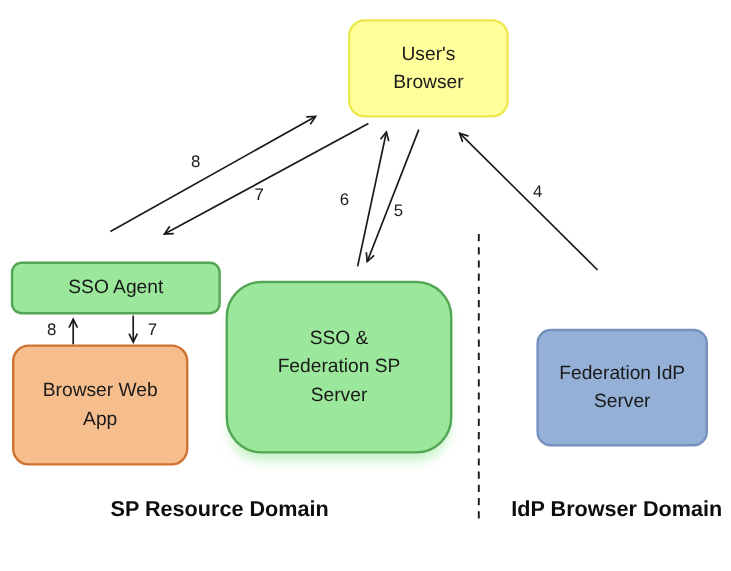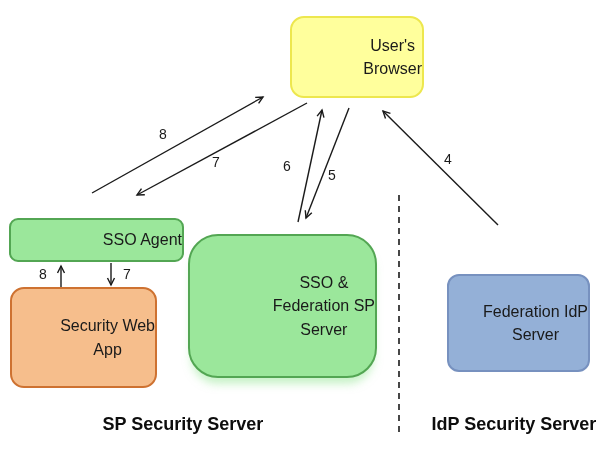--- a/index.html
+++ b/index.html
@@ -5,21 +5,21 @@
   html,body{margin:0;padding:0;}
   body{
     width:609px;height:476px;background:#ffffff;
     font-family:"Liberation Sans", sans-serif;
     position:relative;overflow:hidden;color:#111;
   }
   .canvas{position:absolute;left:0;top:0;width:609px;height:476px;}
   svg.connectors{position:absolute;left:0;top:0;pointer-events:none;}
   .node{
     position:absolute;box-sizing:border-box;border:2px solid;
-    display:flex;align-items:center;justify-content:flex-end;
+    display:flex;align-items:center;justify-content:center;
     text-align:center;white-space:pre-line;
     font-size:16px;line-height:1.45;color:#1a1a1a;
   }
   .node-browser{left:290px;top:16px;width:134px;height:82px;border-radius:14px;}
   .node-sso-agent{left:9px;top:218px;width:175px;height:44px;border-radius:9px;}
   .node-resource{left:10px;top:287px;width:147px;height:101px;border-radius:14px;}
   .node-sp-server{left:188px;top:234px;width:189px;height:144px;border-radius:30px;
     box-shadow:0 9px 9px -3px rgba(155,231,155,0.55);}
   .node-idp-server{left:447px;top:250px;width:143px;height:98px;border-radius:12px;}
   .arrow-label{
@@ -64,21 +64,21 @@
   <div class="node node-browser" style="background-color: rgb(255, 255, 156); border-color: rgb(237, 231, 78);">
     <span>User's
 Browser</span>
   </div>
 
   <div class="node node-sso-agent" style="background-color: rgb(155, 231, 155); border-color: rgb(83, 166, 83);">
     <span>SSO Agent</span>
   </div>
 
   <div class="node node-resource" style="background-color: rgb(246, 190, 140); border-color: rgb(206, 114, 49);">
-    <span>Security Web
+    <span>Browser Web
 App</span>
   </div>
 
   <div class="node node-sp-server" style="background-color: rgb(155, 231, 155); border-color: rgb(83, 166, 83);">
     <span>SSO &amp;
 Federation SP
 Server</span>
   </div>
 
   <div class="node node-idp-server" style="background-color: rgb(148, 176, 215); border-color: rgb(119, 145, 191); margin-top: 24px;">
@@ -87,16 +87,16 @@
   </div>
 
   <div class="arrow-label lab-a8">8</div>
   <div class="arrow-label lab-a7">7</div>
   <div class="arrow-label lab-a6">6</div>
   <div class="arrow-label lab-a5">5</div>
   <div class="arrow-label lab-a4">4</div>
   <div class="arrow-label lab-v8">8</div>
   <div class="arrow-label lab-v7">7</div>
 
-  <div class="domain-label domain-sp">SP Security Server</div>
-  <div class="domain-label domain-idp">IdP Security Server</div>
+  <div class="domain-label domain-sp">SP Resource Domain</div>
+  <div class="domain-label domain-idp">IdP Browser Domain</div>
 
 </div>
 
 </body></html>

